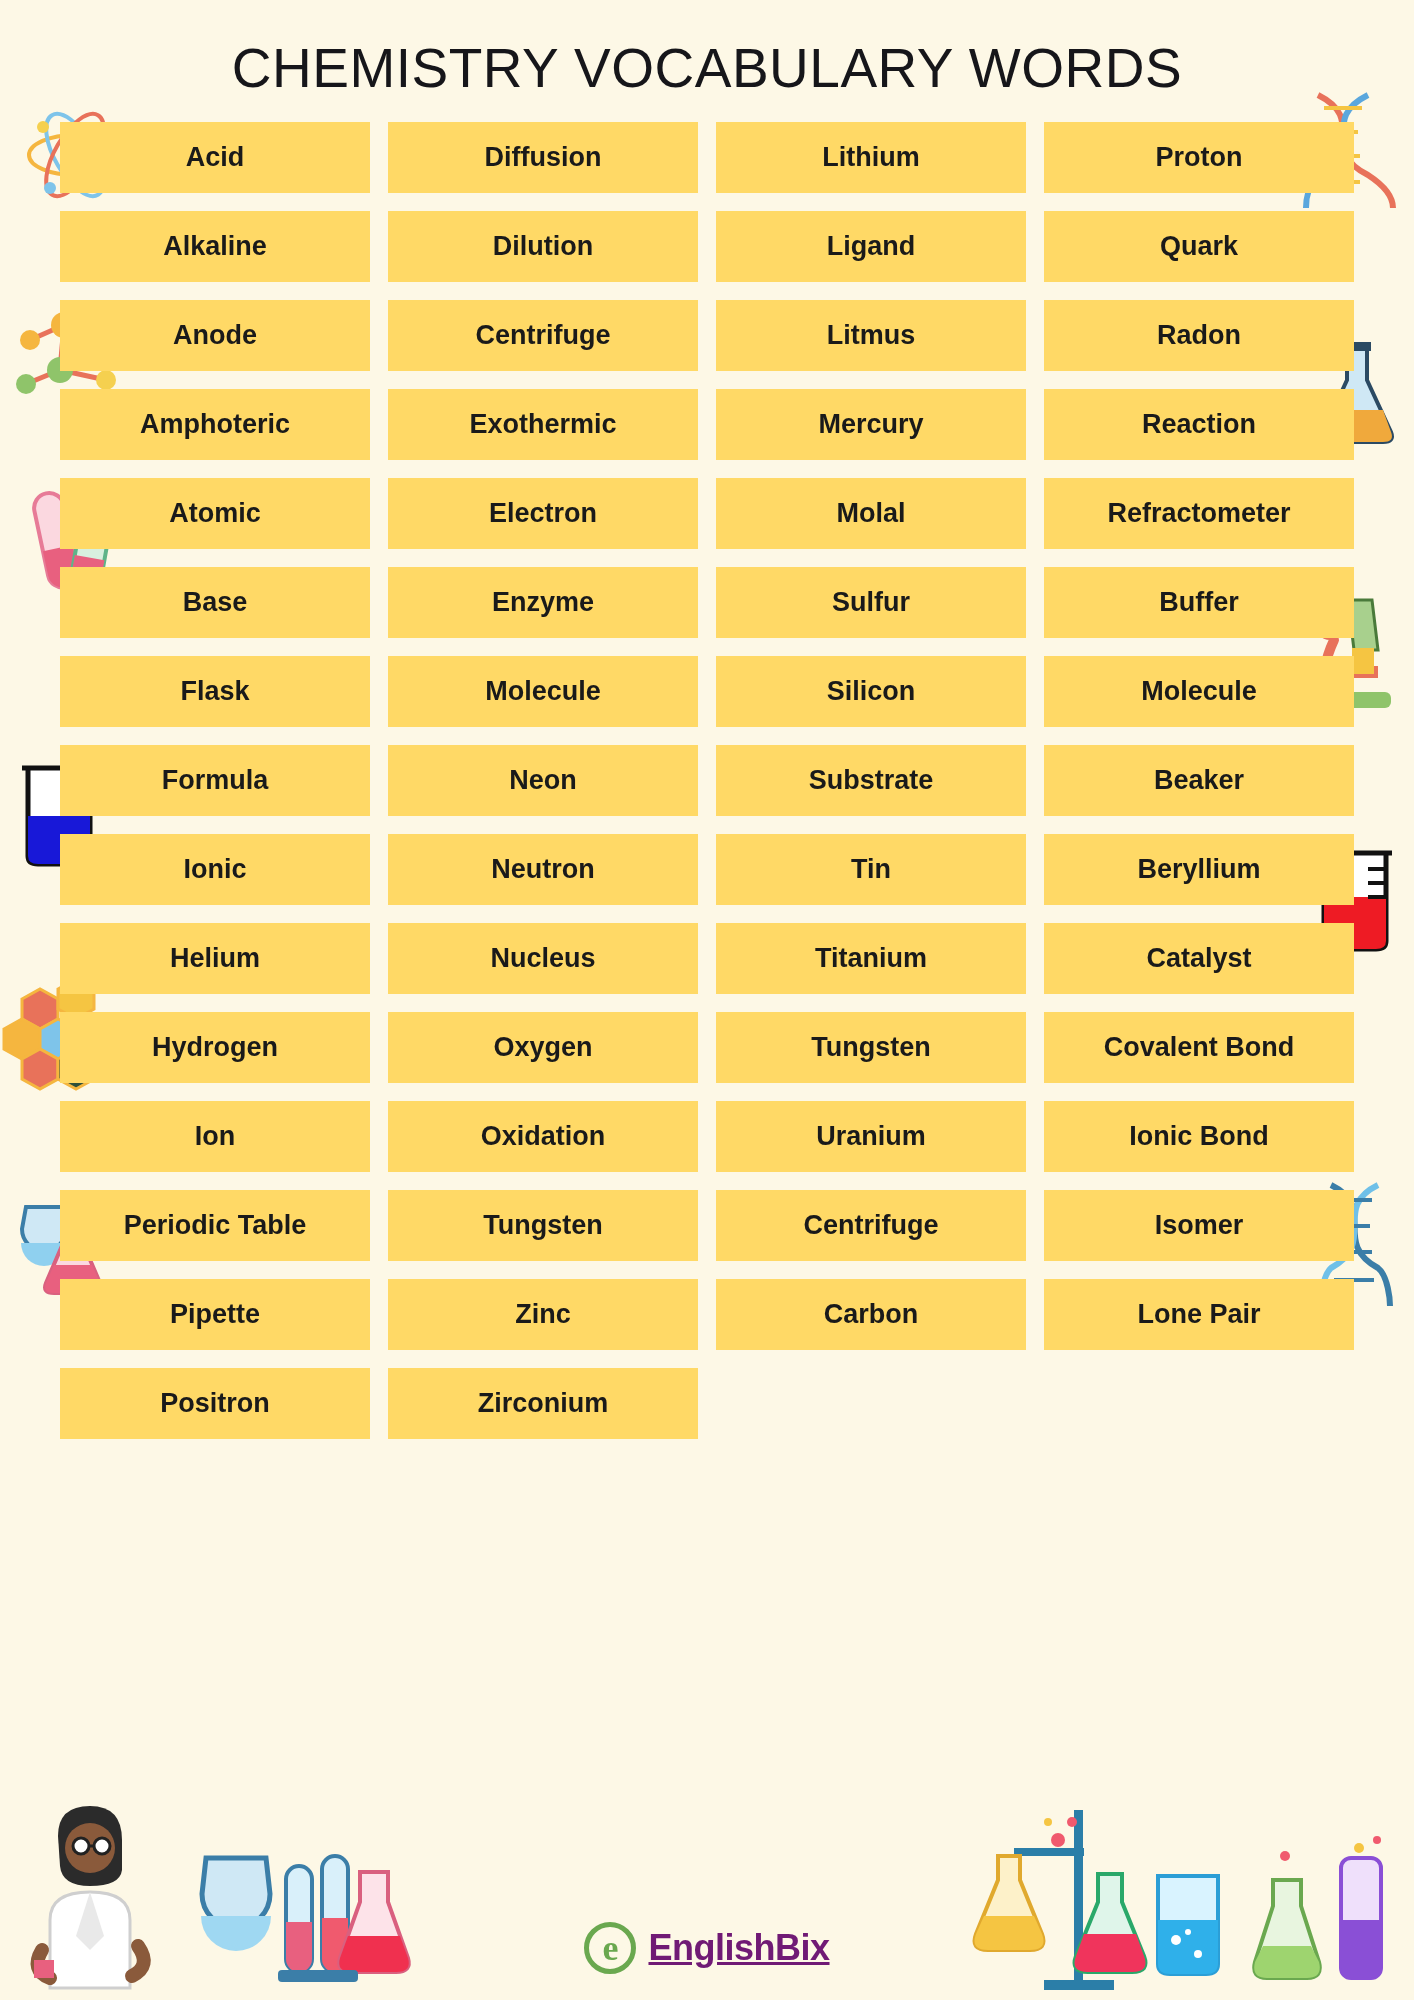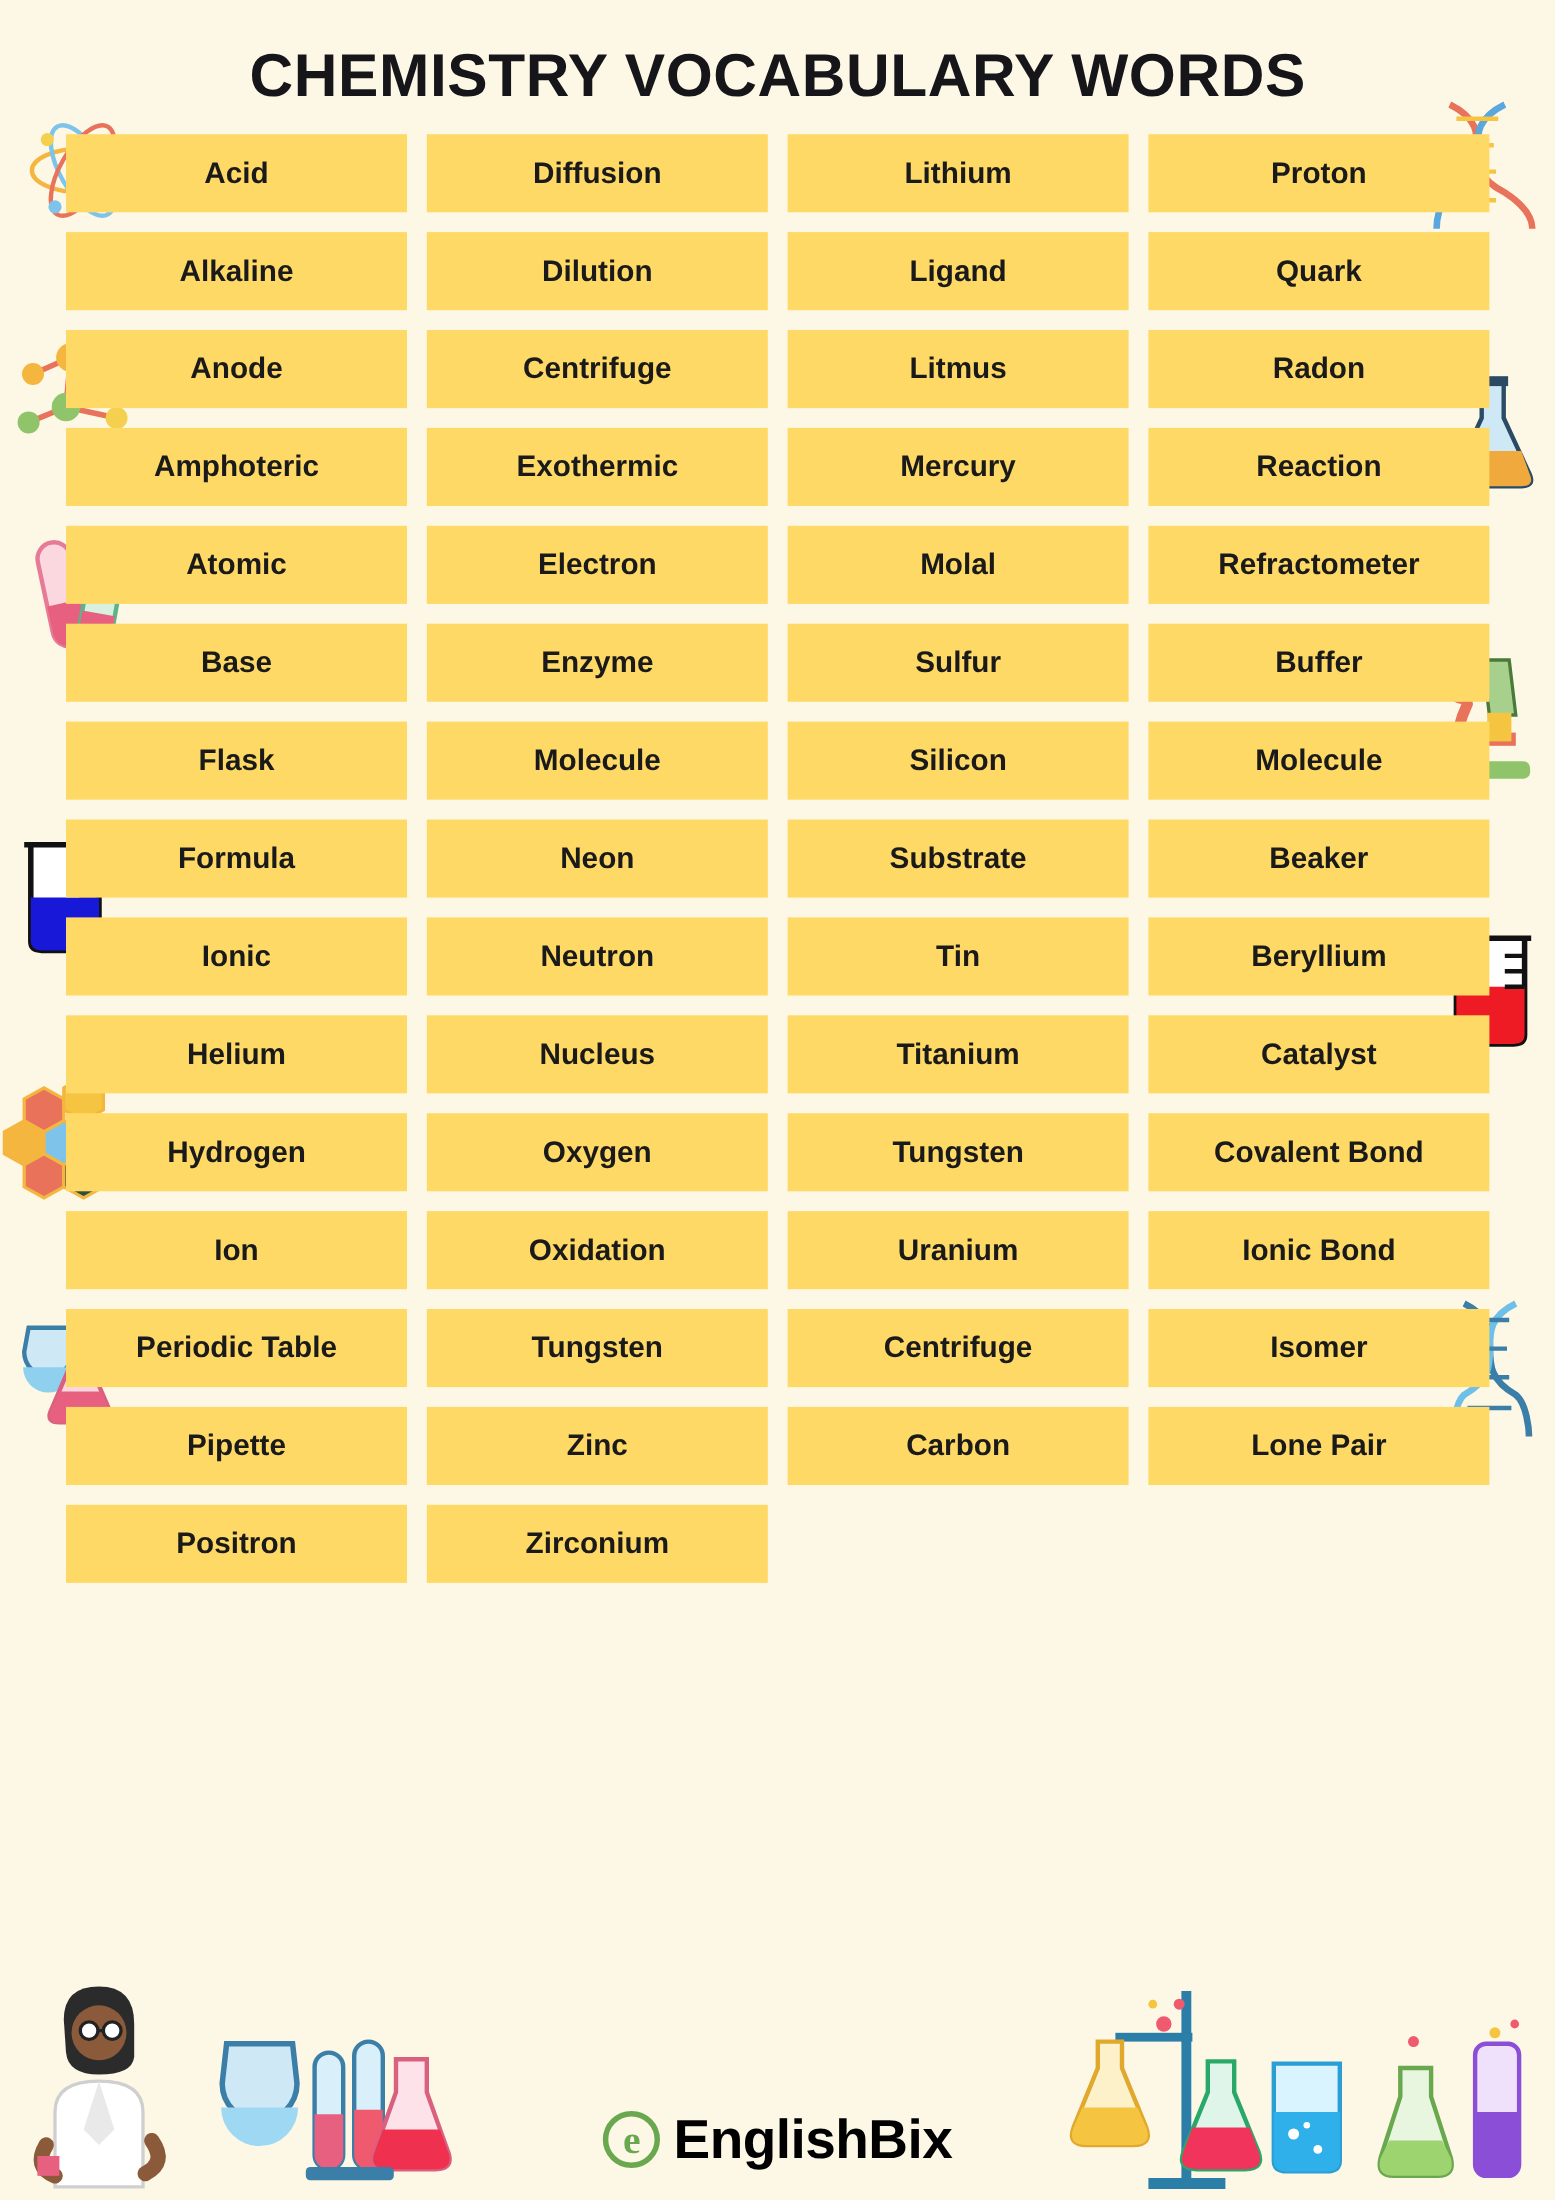--- a/index.html
+++ b/index.html
@@ -16,21 +16,21 @@
   }
   .page {
     position: relative;
     width: 1414px;
     height: 2000px;
     box-sizing: border-box;
   }
   .title {
     text-align: center;
     font-size: 55px;
-    font-weight: bold;
+    font-weight: normal;
     letter-spacing: 0.5px;
     color: #16161a;
     padding-top: 36px;
     margin: 0 0 22px 0;
     font-family: "Liberation Sans", sans-serif;
   }
   .grid {
     position: relative;
     z-index: 3;
     display: grid;
@@ -75,24 +75,25 @@
     color: #6aa84f;
     font-size: 36px;
     font-weight: bold;
     display: flex;
     align-items: center;
     justify-content: center;
     font-family: "Liberation Serif", serif;
     box-sizing: border-box;
   }
   .brand .brand-text {
-    font-size: 50px;
+    font-size: 36px;
     font-weight: bold;
-    color: #000000;
+    color: #701a75;
     letter-spacing: -0.5px;
+    text-decoration: underline;
   }
 
   
   .deco { position: absolute; z-index: 1; pointer-events: none; }
 
   
   .atom { left: 10px; top: 100px; width: 130px; height: 110px; }
   
   .dna-top { right: 6px; top: 90px; width: 110px; height: 120px; }
   

